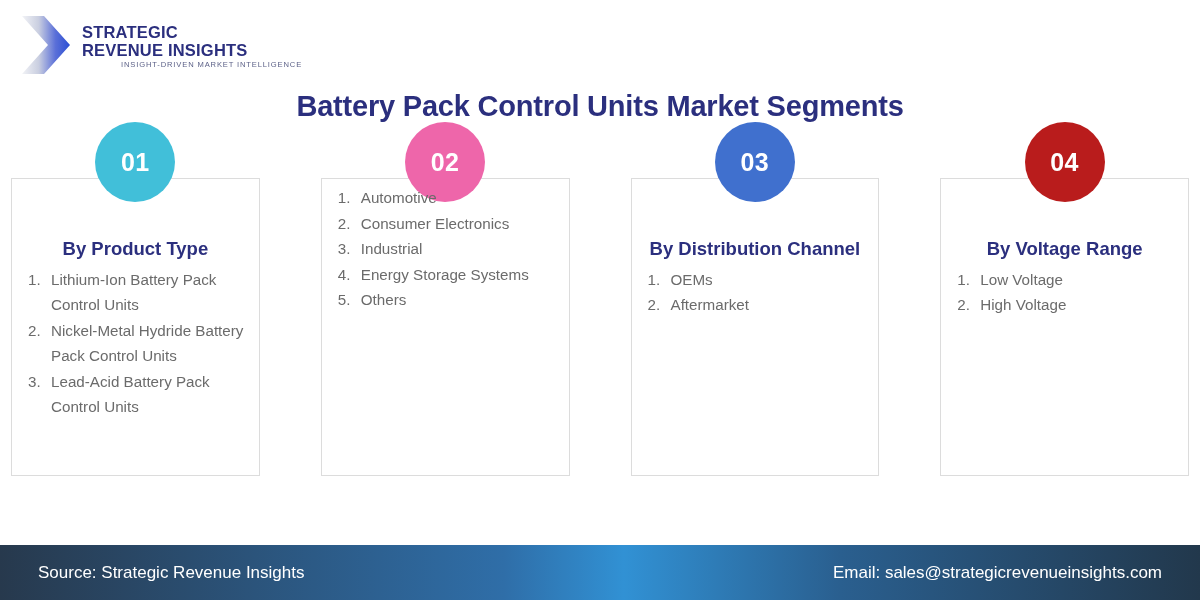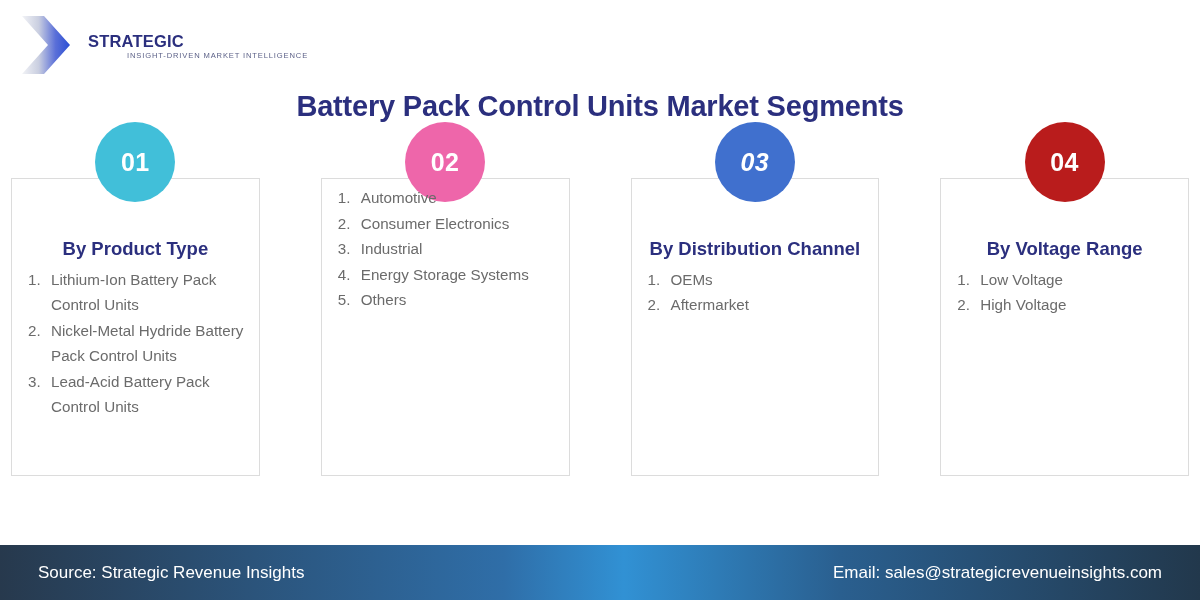--- a/index.html
+++ b/index.html
@@ -15,21 +15,21 @@
     position: relative;
   }
 
   
   #logo-block {
     position: absolute;
     left: 20px;
     top: 14px;
     display: flex;
     align-items: center;
-    gap: 16px;
+    gap: 10px;
   }
   #logo-mark {
     width: 52px;
     height: 62px;
     flex: none;
     display: block;
   }
   #logo-text {
     display: flex;
     flex-direction: column;
@@ -159,20 +159,21 @@
         <stop offset="0%" stop-color="#f2f3f6"></stop>
         <stop offset="35%" stop-color="#c9cee0"></stop>
         <stop offset="70%" stop-color="#5a6fd8"></stop>
         <stop offset="100%" stop-color="#2b4fd4"></stop>
       </linearGradient>
     </defs>
     <path d="M2 2 L24 2 L50 31 L24 60 L2 60 L28 31 Z" fill="url(#chevGrad)"></path>
   </svg>
   <div id="logo-text">
     <div class="logo-line">STRATEGIC</div>
+    <div class="logo-line">REVENUE INSIGHTS</div>
     <div id="logo-tagline">INSIGHT-DRIVEN MARKET INTELLIGENCE</div>
   </div>
 </div>
 
 <div id="page-title">Battery Pack Control Units Market Segments</div>
 
 <div id="cards">
 
   <div class="card">
     <div class="card-badge" style="background: rgb(65, 191, 217);">01</div>
@@ -189,21 +190,21 @@
     <ul class="card-list">
       <li>Automotive</li>
       <li>Consumer Electronics</li>
       <li>Industrial</li>
       <li>Energy Storage Systems</li>
       <li>Others</li>
     </ul>
   </div>
 
   <div class="card">
-    <div class="card-badge" style="background: rgb(64, 112, 206); font-style: italic;">03</div>
+    <div class="card-badge" style="background: rgb(64, 112, 206);">03</div>
     <div class="card-heading">By Distribution Channel</div>
     <ul class="card-list">
       <li>OEMs</li>
       <li>Aftermarket</li>
     </ul>
   </div>
 
   <div class="card">
     <div class="card-badge" style="background: #b91c1c;">04</div>
     <div class="card-heading">By Voltage Range</div>

